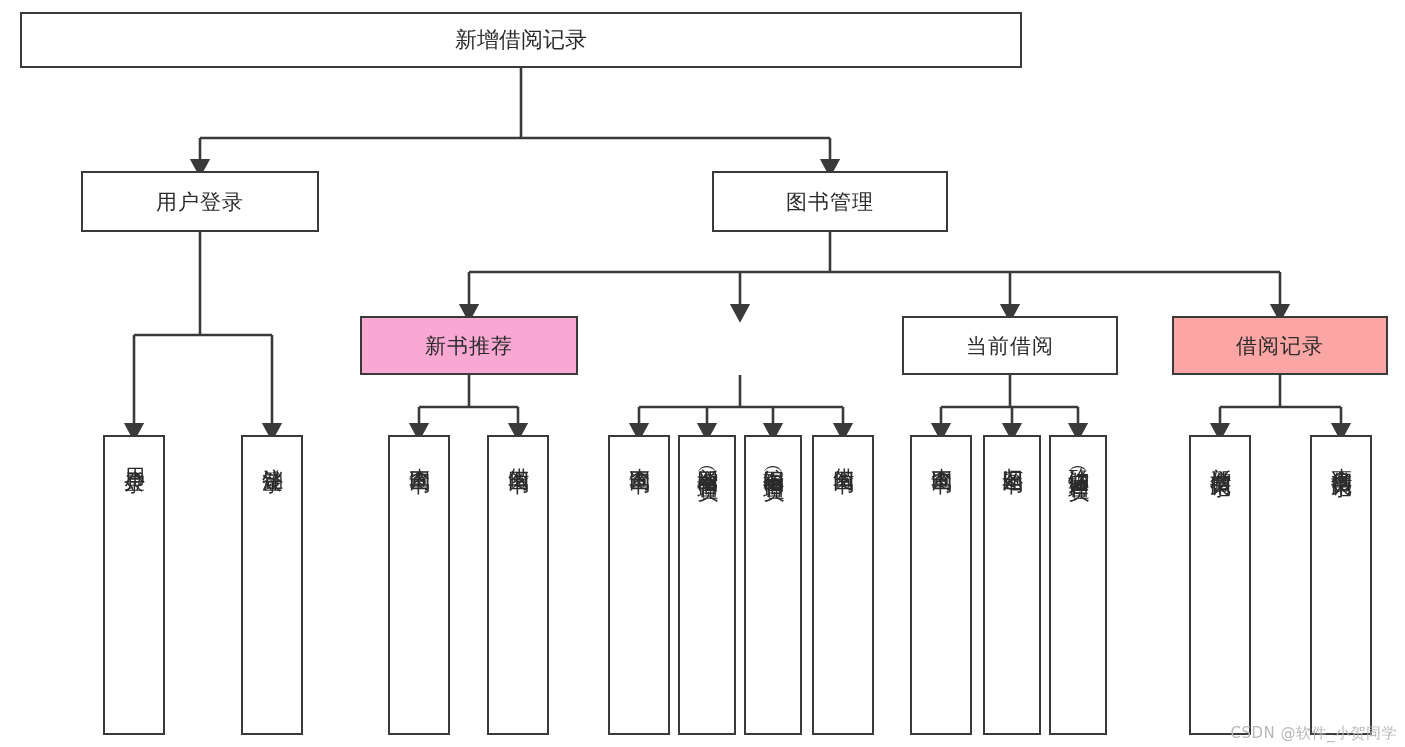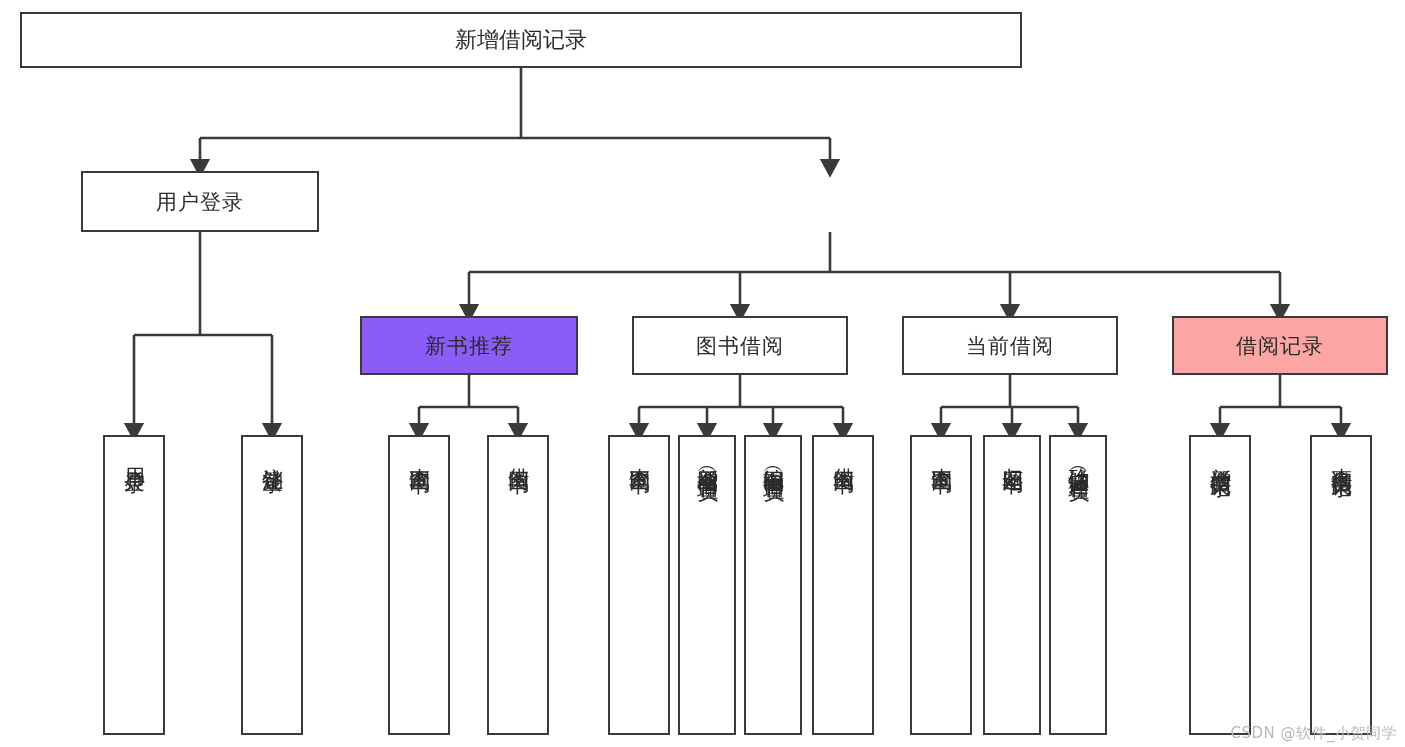--- a/index.html
+++ b/index.html
@@ -75,26 +75,26 @@
     </g>
   </svg>
 
   <div class="node root" style="left: 20px; top: 12px; width: 1002px; height: 56px; border-color: rgb(58, 58, 58); background: rgb(255, 255, 255); color: rgb(43, 43, 43);">
     <span>新增借阅记录</span>
   </div>
 
   <div class="node h" style="left: 81px; top: 171px; width: 238px; height: 61px; border-color: rgb(58, 58, 58); background: rgb(255, 255, 255); color: rgb(43, 43, 43);">
     <span>用户登录</span>
   </div>
+  <div class="node h" style="left: 712px; top: 171px; width: 236px; height: 61px; border-color: rgb(58, 58, 58); background: rgb(255, 255, 255); color: rgb(43, 43, 43);">
+    <span>图书管理</span>
+  </div>
 
-  <div class="node h" style="left: 360px; top: 316px; width: 218px; height: 59px; border-color: rgb(58, 58, 58); background: #8b5cf6; color: rgb(43, 43, 43);">
+  <div class="node h" style="left: 360px; top: 316px; width: 218px; height: 59px; border-color: rgb(58, 58, 58); background: #f9a8d4; color: rgb(43, 43, 43);">
     <span>新书推荐</span>
-  </div>
-  <div class="node h" style="left: 632px; top: 316px; width: 216px; height: 59px; border-color: rgb(58, 58, 58); background: rgb(255, 255, 255); color: rgb(43, 43, 43);">
-    <span>图书借阅</span>
   </div>
   <div class="node h" style="left: 902px; top: 316px; width: 216px; height: 59px; border-color: rgb(58, 58, 58); background: rgb(255, 255, 255); color: rgb(43, 43, 43); font-family: Liberation Mono, monospace;">
     <span>当前借阅</span>
   </div>
   <div class="node h" style="left: 1172px; top: 316px; width: 216px; height: 59px; border-color: rgb(58, 58, 58); background: #fca5a5; color: rgb(43, 43, 43);">
     <span>借阅记录</span>
   </div>
 
   <div class="node v" style="left: 103px; top: 435px; width: 62px; height: 300px; border-color: rgb(58, 58, 58); background: rgb(255, 255, 255); color: rgb(43, 43, 43);">
     <span class="vtext">用户登录</span>

